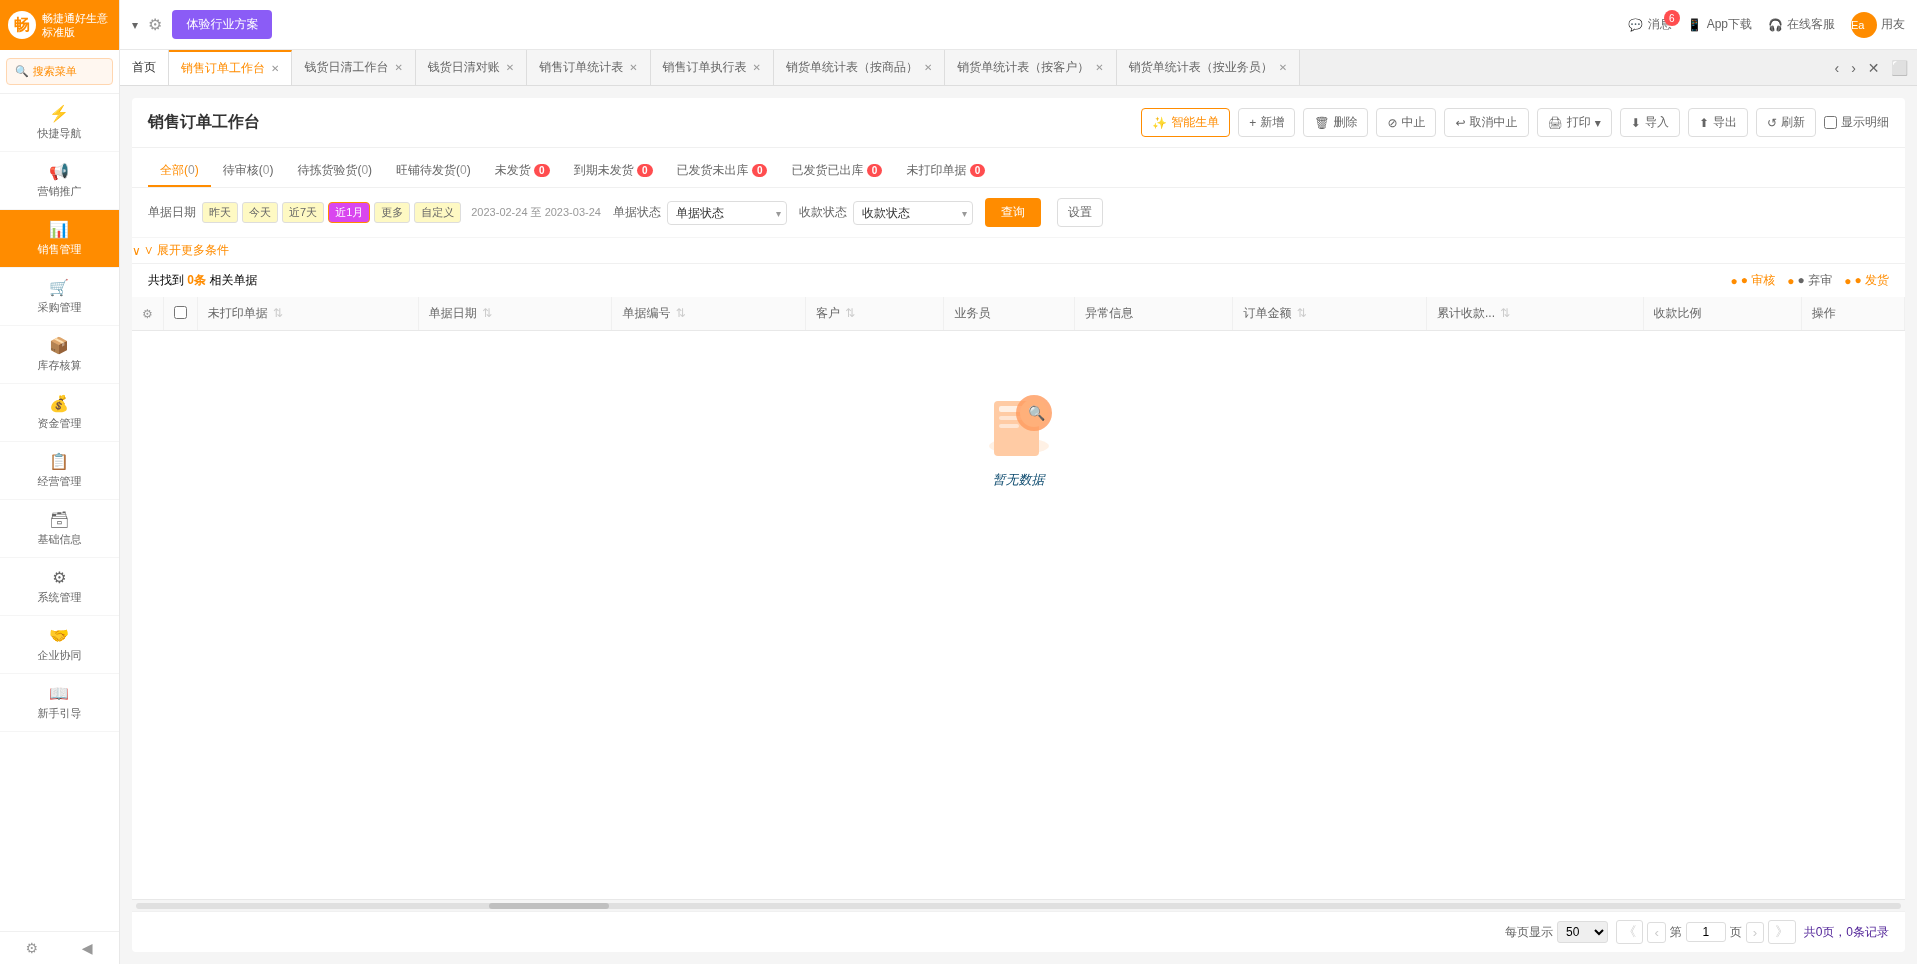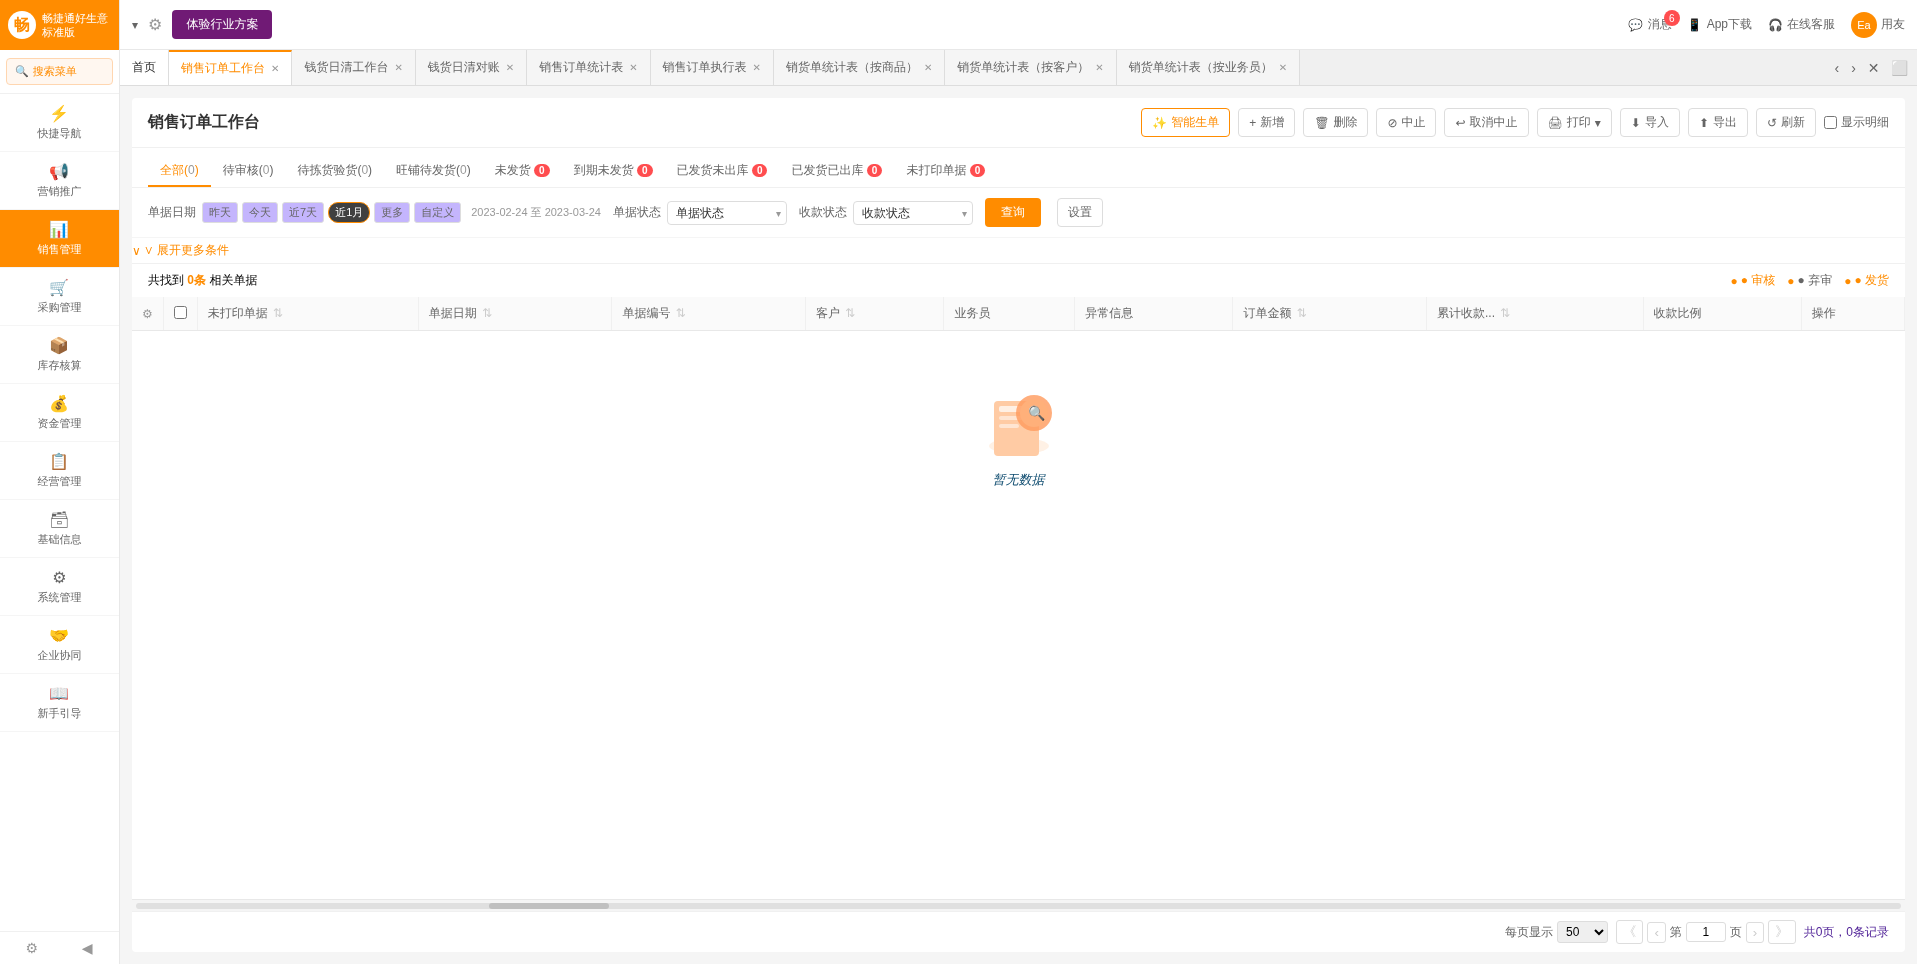--- a/index.html
+++ b/index.html
@@ -20,25 +20,25 @@
     .sidebar-bottom-btn { flex: 1; text-align: center; cursor: pointer; color: #999; font-size: 14px; }
 
     
     .main { flex: 1; display: flex; flex-direction: column; overflow: hidden; }
 
     
     .topbar { height: 50px; background: white; border-bottom: 1px solid #e8e8e8; display: flex; align-items: center; padding: 0 12px; gap: 10px; }
     .topbar-title { font-size: 13px; color: #333; font-weight: 500; flex: 1; }
     .topbar-dropdown { display: flex; align-items: center; gap: 4px; color: #666; cursor: pointer; font-size: 12px; }
     .topbar-gear { color: #999; cursor: pointer; font-size: 16px; }
-    .topbar-btn-orange { background: #701a75; color: white; border: none; border-radius: 4px; padding: 6px 14px; font-size: 12px; cursor: pointer; }
+    .topbar-btn-orange { background: #8b5cf6; color: white; border: none; border-radius: 4px; padding: 6px 14px; font-size: 12px; cursor: pointer; }
     .topbar-right { display: flex; align-items: center; gap: 16px; margin-left: auto; }
     .topbar-right-item { display: flex; align-items: center; gap: 4px; color: #666; font-size: 12px; cursor: pointer; position: relative; }
     .badge { background: #ff4d4f; color: white; border-radius: 10px; padding: 0 5px; font-size: 10px; position: absolute; top: -6px; right: -8px; min-width: 16px; height: 16px; display: flex; align-items: center; justify-content: center; }
-    .avatar-circle { width: 26px; height: 26px; border-radius: 50%; background: #ff8c00; display: flex; align-items: center; justify-content: center; color: white; font-size: 11px; }
+    .avatar-circle { width: 26px; height: 26px; border-radius: 50%; background: #ff8c00; display: flex; align-items: center; justify-content: flex-start; color: white; font-size: 11px; }
 
     
     .tabs-bar { background: #f0f0f0; display: flex; align-items: center; border-bottom: 1px solid #ddd; height: 36px; overflow: hidden; }
     .tab { padding: 0 12px; height: 36px; display: flex; align-items: center; gap: 6px; font-size: 12px; cursor: pointer; white-space: nowrap; border-right: 1px solid #ddd; color: #666; background: #f5f5f5; }
     .tab.active { background: white; color: #ff8c00; border-top: 2px solid #ff8c00; }
     .tab.home { background: white; color: #333; }
     .tab-close { font-size: 10px; color: #999; cursor: pointer; }
     .tabs-nav { display: flex; align-items: center; padding: 0 4px; gap: 4px; margin-left: auto; }
     .tabs-nav-btn { cursor: pointer; color: #666; font-size: 14px; padding: 4px; }
 
@@ -60,22 +60,22 @@
     .sub-tab { padding: 6px 12px; font-size: 12px; cursor: pointer; color: #666; border-bottom: 2px solid transparent; white-space: nowrap; }
     .sub-tab.active { color: #ff8c00; border-bottom: 2px solid #ff8c00; }
     .sub-tab .cnt { color: #ff4d4f; font-weight: bold; }
     .sub-tab .cnt-gray { color: #999; }
 
     
     .filter-bar { padding: 10px 16px; display: flex; align-items: center; gap: 12px; flex-wrap: wrap; border-bottom: 1px solid #f5f5f5; }
     .filter-group { display: flex; align-items: center; gap: 6px; }
     .filter-label { color: #666; font-size: 12px; white-space: nowrap; }
     .filter-date-options { display: flex; gap: 4px; align-items: center; }
-    .date-btn { padding: 2px 6px; font-size: 11px; border: 1px solid #ddd; border-radius: 3px; cursor: pointer; color: #666; background: #c4b5fd; }
-    .date-btn.active { background: #404040; color: white; border-color: #ff8c00; border-radius: 10px; }
+    .date-btn { padding: 2px 6px; font-size: 11px; border: 1px solid #ddd; border-radius: 3px; cursor: pointer; color: #666; background: #fef9c3; }
+    .date-btn.active { background: #d946ef; color: white; border-color: #ff8c00; border-radius: 4px; }
     .date-range { font-size: 11px; color: #999; margin-left: 4px; }
     .filter-select { border: 1px solid #ddd; border-radius: 4px; padding: 4px 24px 4px 8px; font-size: 12px; color: #333; background: white; cursor: pointer; min-width: 120px; appearance: none; position: relative; }
     .select-wrapper { position: relative; display: inline-block; }
     .select-wrapper::after { content: '▾'; position: absolute; right: 6px; top: 50%; transform: translateY(-50%); color: #999; pointer-events: none; font-size: 10px; }
     .expand-btn { color: #ff8c00; font-size: 12px; cursor: pointer; display: flex; align-items: center; gap: 3px; margin: 0 auto; }
 
     
     .results-bar { padding: 8px 16px; display: flex; align-items: center; justify-content: space-between; gap: 36px; }
     .results-actions { display: flex; gap: 12px; }
     .result-action-btn { font-size: 12px; color: #666; cursor: pointer; display: flex; align-items: center; gap: 3px; }

